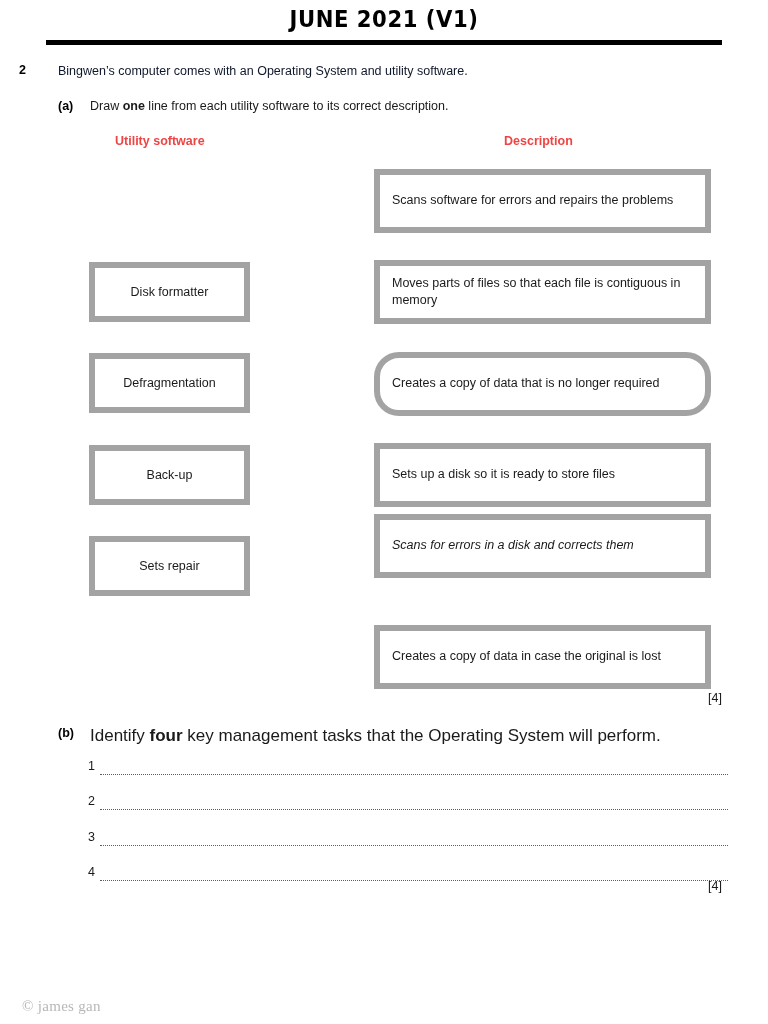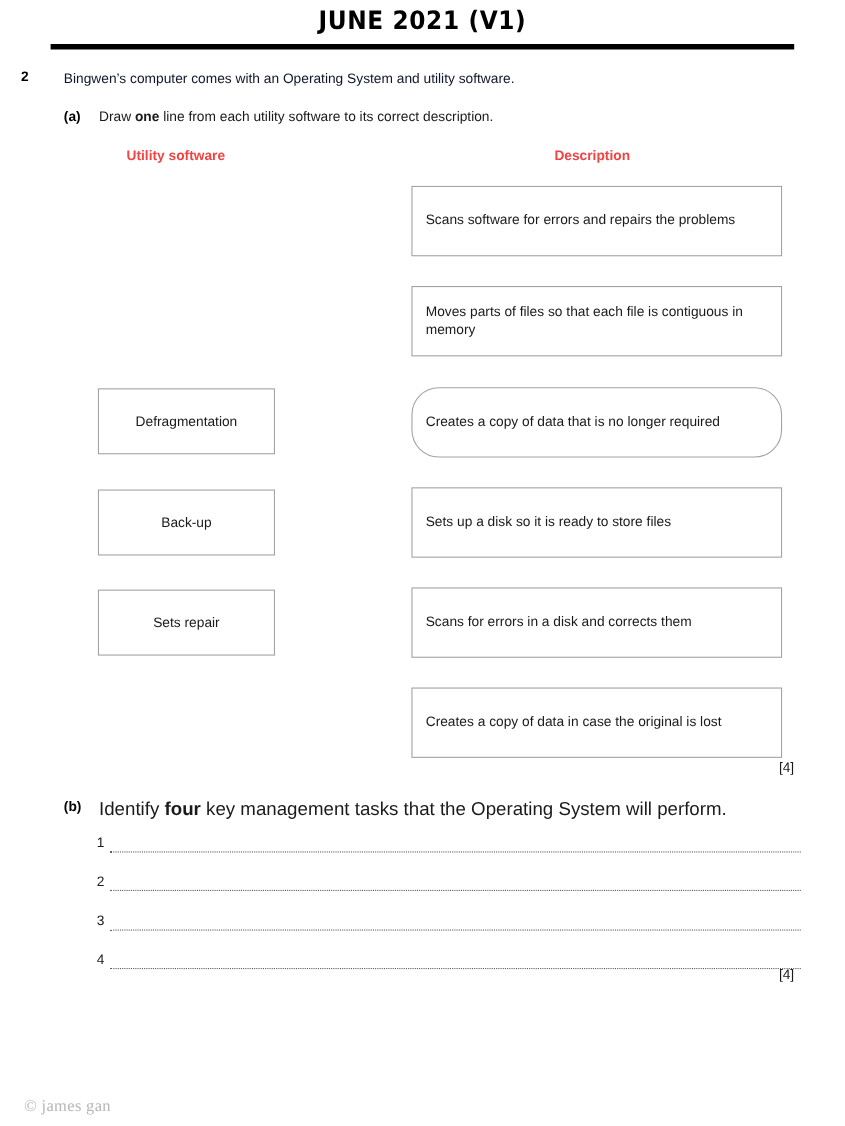--- a/index.html
+++ b/index.html
@@ -93,21 +93,21 @@
   .match-area {
     position: absolute;
     left: 0;
     top: 0;
     width: 768px;
     height: 1024px;
   }
   .mbox {
     position: absolute;
     box-sizing: border-box;
-    border: 1px solid #a3a3a3;
+    border: 6px solid #a3a3a3;
     background: #fff;
     display: flex;
     align-items: center;
   }
   .mbox-left {
     left: 89px;
     width: 161px;
     height: 60px;
     justify-content: center;
   }
@@ -203,20 +203,23 @@
 <div class="q-stem">Bingwen’s computer comes with an Operating System and utility software.</div>
 
 <div class="part-a-label">(a)</div>
 <div class="part-a-text"><span>Draw </span><b>one</b><span> line from each utility software to its correct description.</span></div>
 
 <div class="col-head col-head-left">Utility software</div>
 <div class="col-head col-head-right">Description</div>
 
 <div class="match-area">
 
+  <div class="mbox mbox-left" style="top:262px;">
+    <span class="mbox-text">Disk formatter</span>
+  </div>
   <div class="mbox mbox-left" style="top:353px;align-items:center;">
     <span class="mbox-text">Defragmentation</span>
   </div>
   <div class="mbox mbox-left" style="top:445px;">
     <span class="mbox-text">Back-up</span>
   </div>
   <div class="mbox mbox-left" style="top:536px;">
     <span class="mbox-text">Sets repair</span>
   </div>
 
@@ -225,21 +228,21 @@
   </div>
   <div class="mbox mbox-right" style="top:260px;">
     <span class="mbox-text">Moves parts of files so that each file is contiguous in memory</span>
   </div>
   <div class="mbox mbox-right" style="top:352px;border-radius:25px;">
     <span class="mbox-text">Creates a copy of data that is no longer required</span>
   </div>
   <div class="mbox mbox-right" style="top:443px;">
     <span class="mbox-text">Sets up a disk so it is ready to store files</span>
   </div>
-  <div class="mbox mbox-right" style="top:534px;">
+  <div class="mbox mbox-right" style="top:514px;font-style:italic;">
     <span class="mbox-text">Scans for errors in a disk and corrects them</span>
   </div>
   <div class="mbox mbox-right" style="top:625px;">
     <span class="mbox-text">Creates a copy of data in case the original is lost</span>
   </div>
 
 </div>
 
 <div class="marks marks-a">[4]</div>
 

